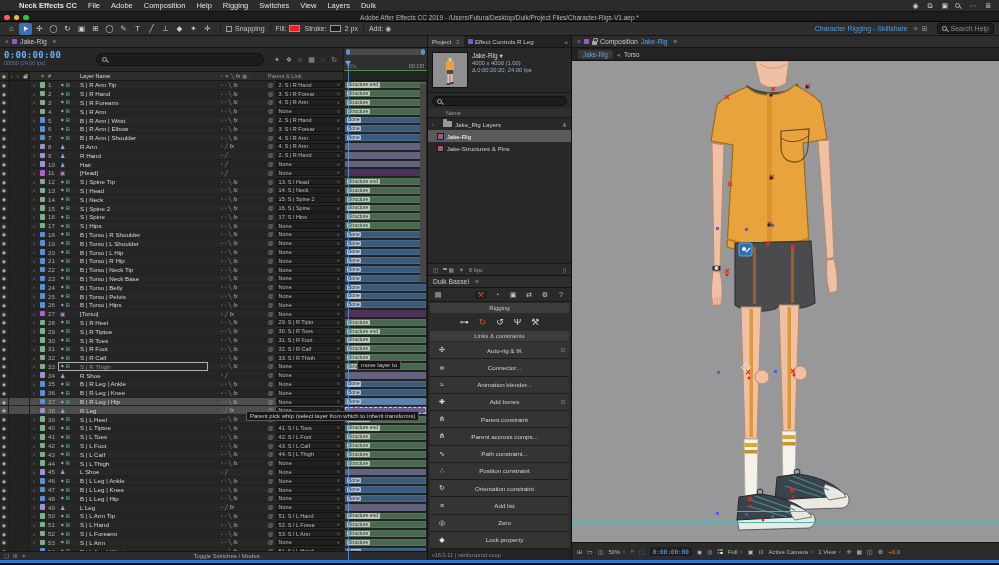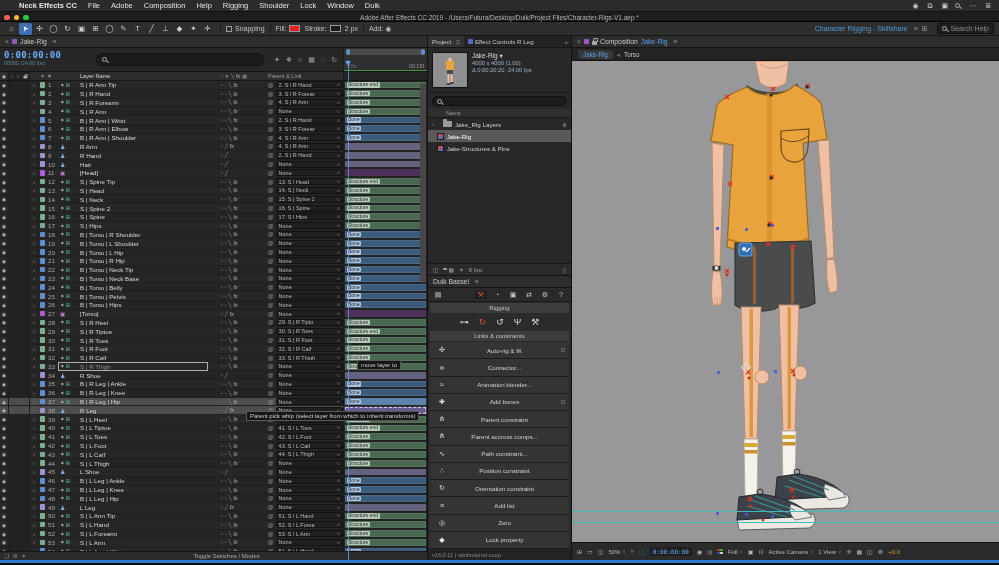--- a/index.html
+++ b/index.html
@@ -164,23 +164,23 @@
 
   <div class="menubar">
     <span class="apple"></span>
     <span id="menu-items" style="display:flex;gap:11px">
         <span class="mitem b">Neck Effects CC</span>
         <span class="mitem">File</span>
         <span class="mitem">Adobe</span>
         <span class="mitem">Composition</span>
         <span class="mitem">Help</span>
         <span class="mitem">Rigging</span>
-        <span class="mitem">Shoulder</span>
-        <span class="mitem">Lock</span>
-        <span class="mitem">Window</span>
+        <span class="mitem">Switches</span>
+        <span class="mitem">View</span>
+        <span class="mitem">Layers</span>
         <span class="mitem">Duik</span>
       </span>
     <span class="mspacer"></span>
     <span id="menu-right" style="display:flex;gap:7px;align-items:center">
         <span class="mri">◉</span>
         <span class="mri">⧉</span>
         <span class="mri">▣</span>
         <span class="mag"></span>
         <span class="mri">⋯</span>
         <span class="mri">≣</span>

